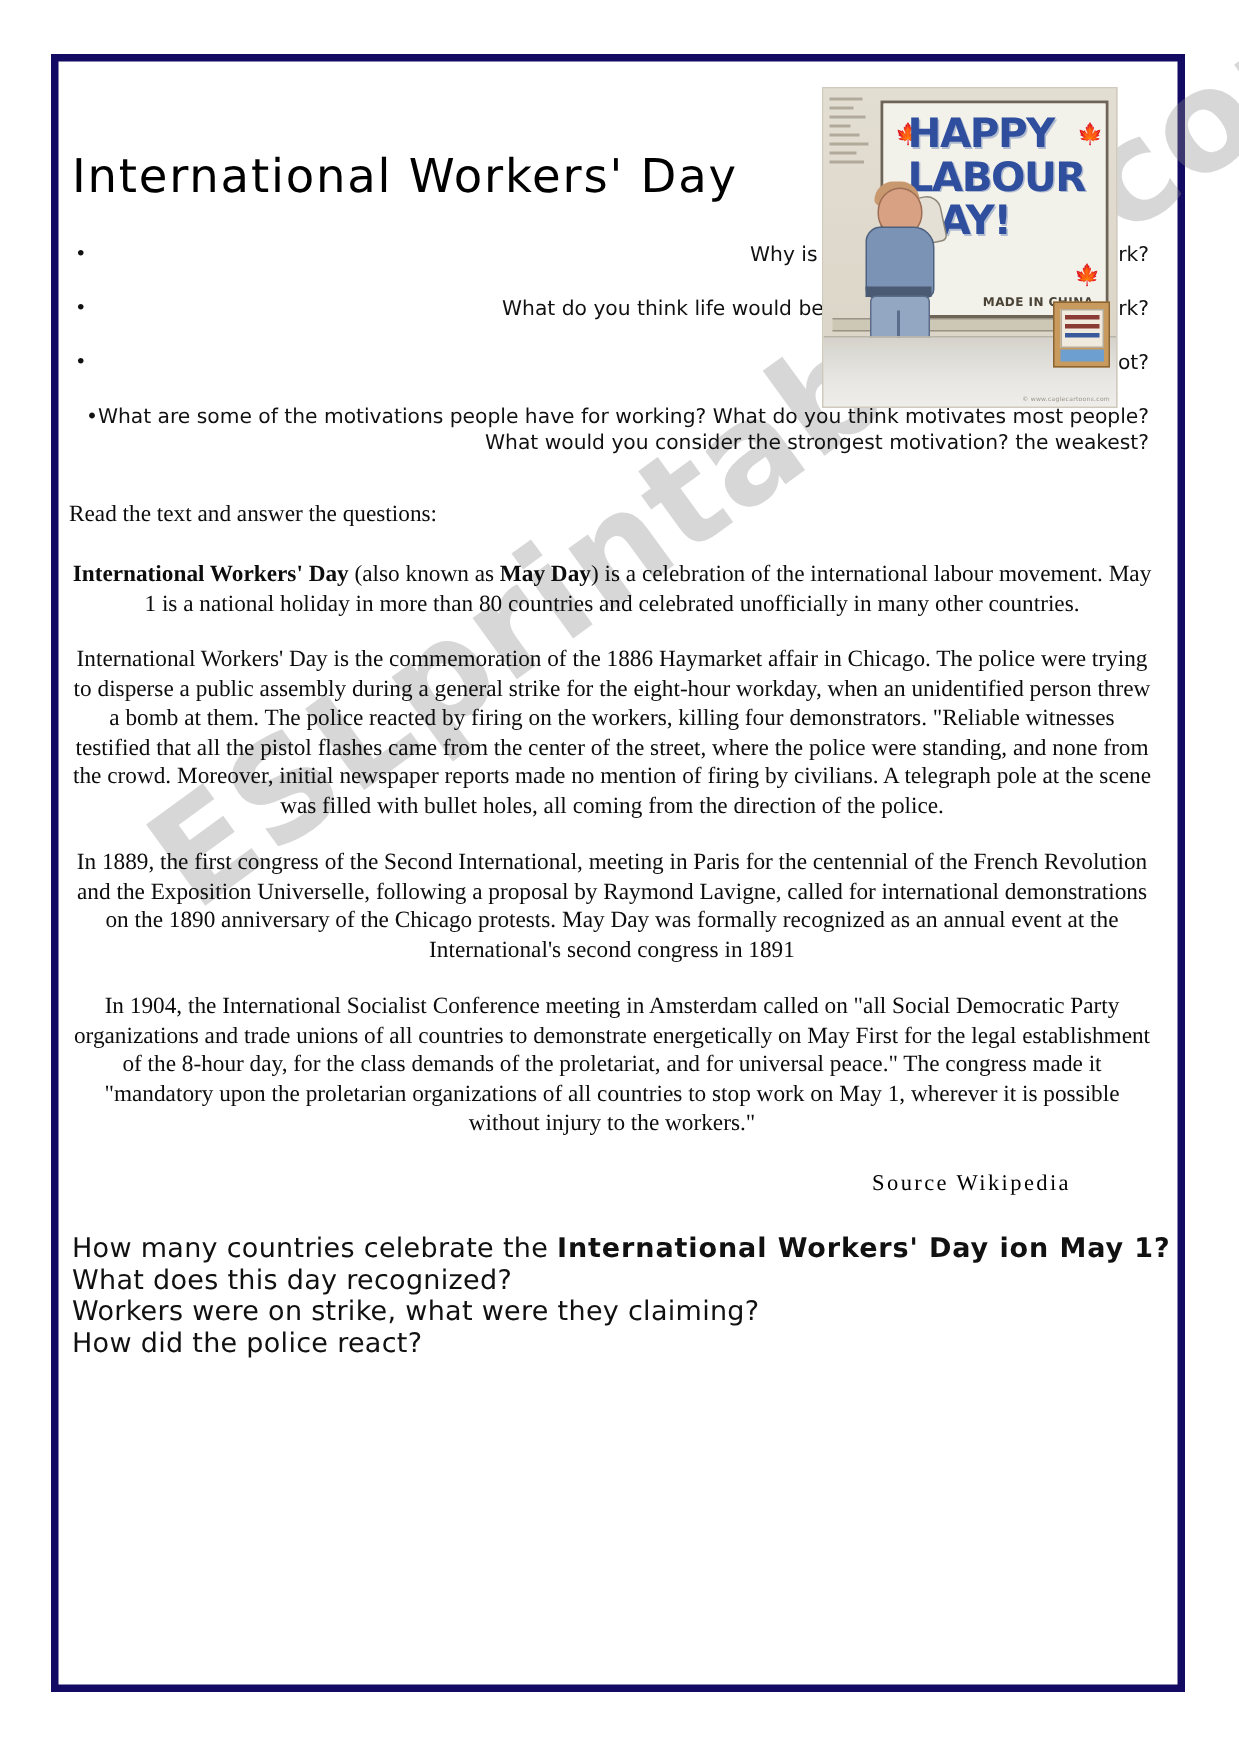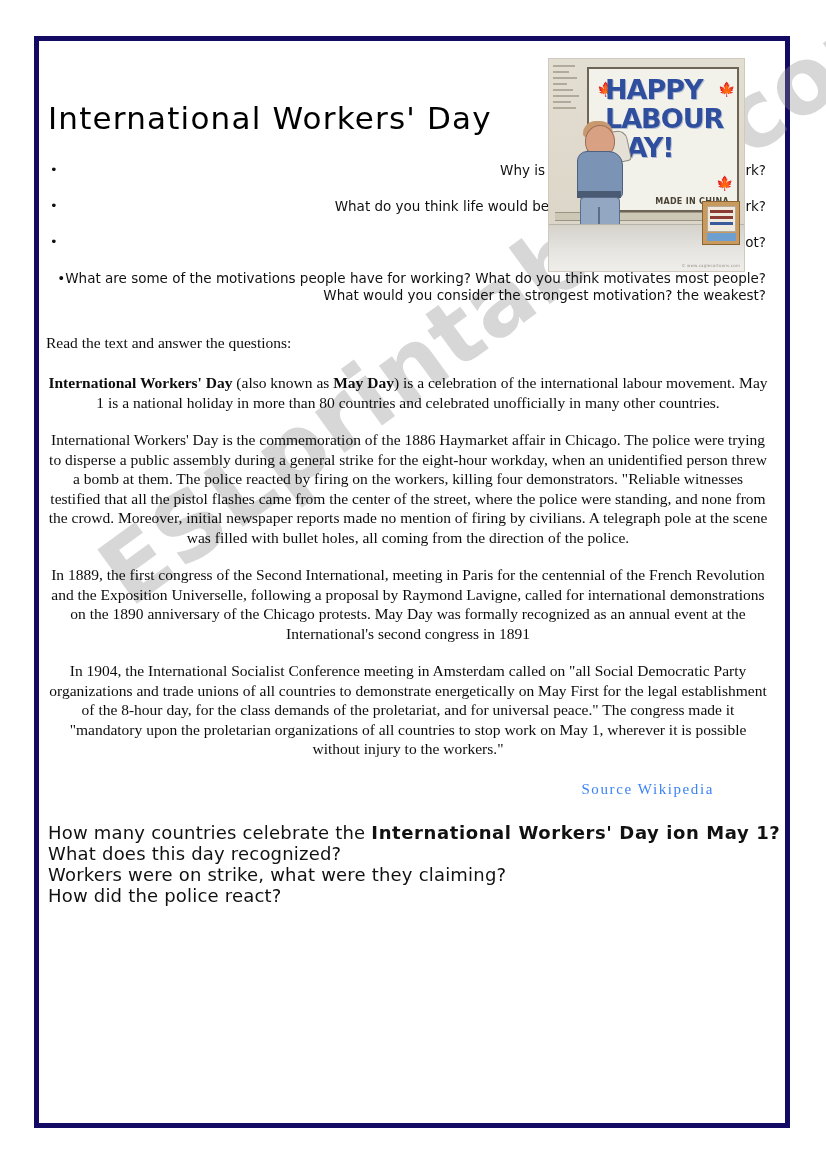--- a/index.html
+++ b/index.html
@@ -359,21 +359,21 @@
     font-weight: normal;
     color: #0d0d0d;
     margin: 30px 0 21px 0;
   }
   .serif-block b { font-weight: bold; }
 
   #source-line {
     font-family: "Liberation Serif", "DejaVu Serif", serif;
     font-size: 15px;
     letter-spacing: 1.6px;
-    color: #3b82f6;
+    color: #000000;
     text-align: right;
     padding-right: 66px;
     margin: 22px 0 0 0;
   }
 
   
   #final-questions {
     margin: 24px 0 0 2px;
     font-family: "DejaVu Sans", sans-serif;
     font-size: 18px;

